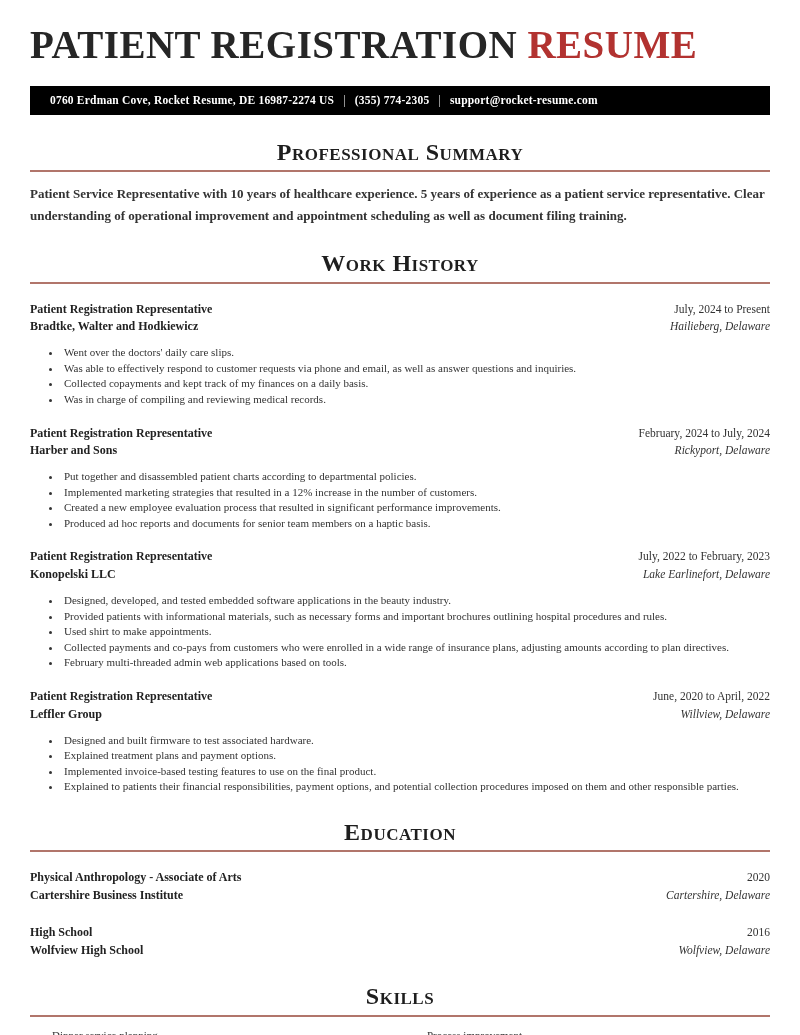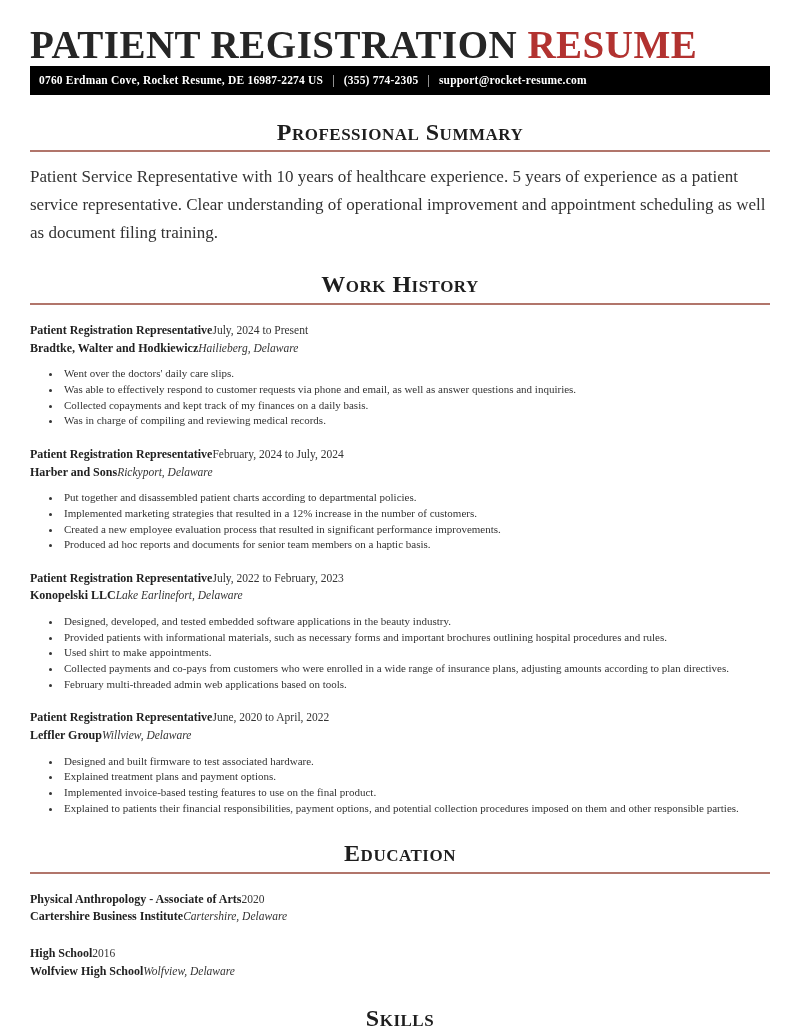--- a/index.html
+++ b/index.html
@@ -24,26 +24,27 @@
     line-height: 1.05;
     font-weight: bold;
     letter-spacing: 0.5px;
     color: #262626;
     white-space: nowrap;
   }
   h1.doc-title .accent {
     color: #b23230;
   }
   .contact-bar {
+    margin-top: 20px;
     background: #000000;
     color: #ffffff;
     font-weight: bold;
     font-size: 11.5px;
     letter-spacing: 0.2px;
-    padding: 8px 12px 9px 9px;
+    padding: 8px 12px 9px 20px;
   }
   .contact-bar .sep {
     font-weight: normal;
     color: #e8e8e8;
     margin: 0 9px;
   }
   
   h2.sec-h {
     margin: 24px 0 0 0;
     font-size: 24px;
@@ -54,31 +55,32 @@
     color: #1e1e1e;
     text-align: center;
   }
   .rule {
     height: 2px;
     background: #b1756b;
     margin-top: 5px;
   }
   p.summary {
     margin: 11px 0 0 0;
-    font-size: 17px;
+    font-size: 13px;
     line-height: 1.65;
     color: #333333;
+    font-weight: bold;
   }
   
   .job, .edu {
     margin-top: 17px;
   }
   .row {
     display: flex;
-    justify-content: flex-start;
+    justify-content: space-between;
     align-items: baseline;
     line-height: 1.48;
   }
   .lt-bold {
     font-weight: bold;
     font-size: 12px;
     color: #222222;
   }
   .rt-plain {
     font-size: 11.5px;

